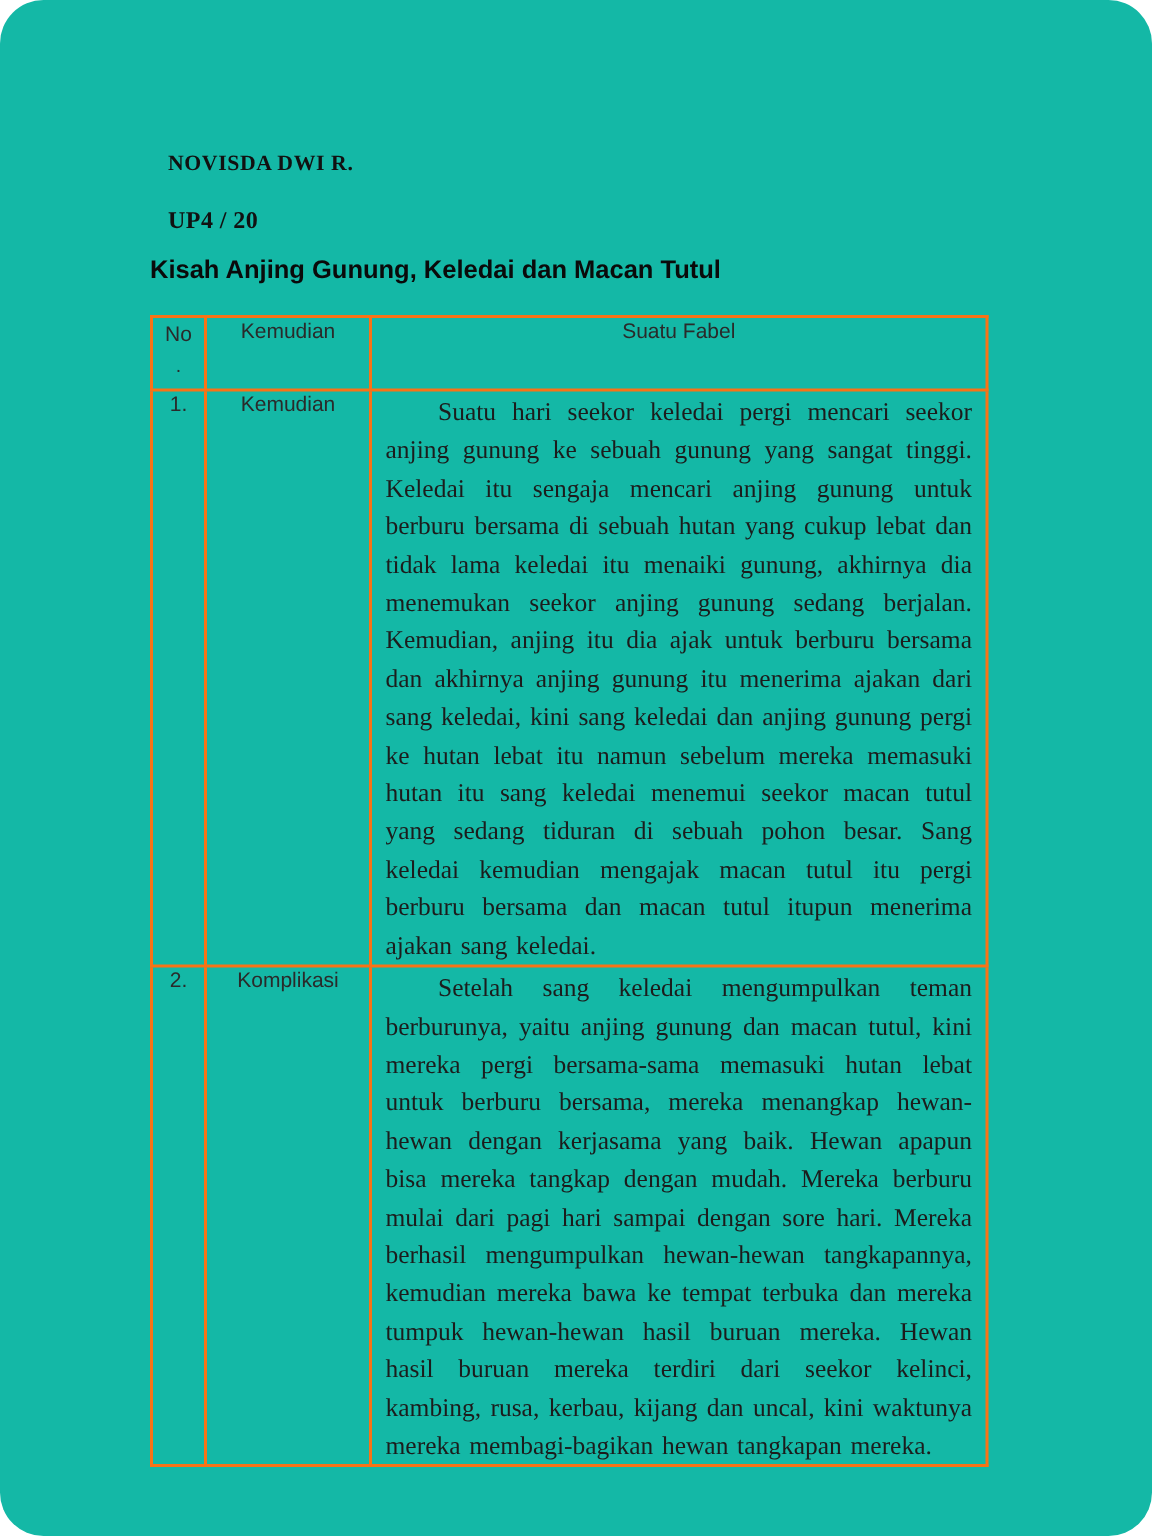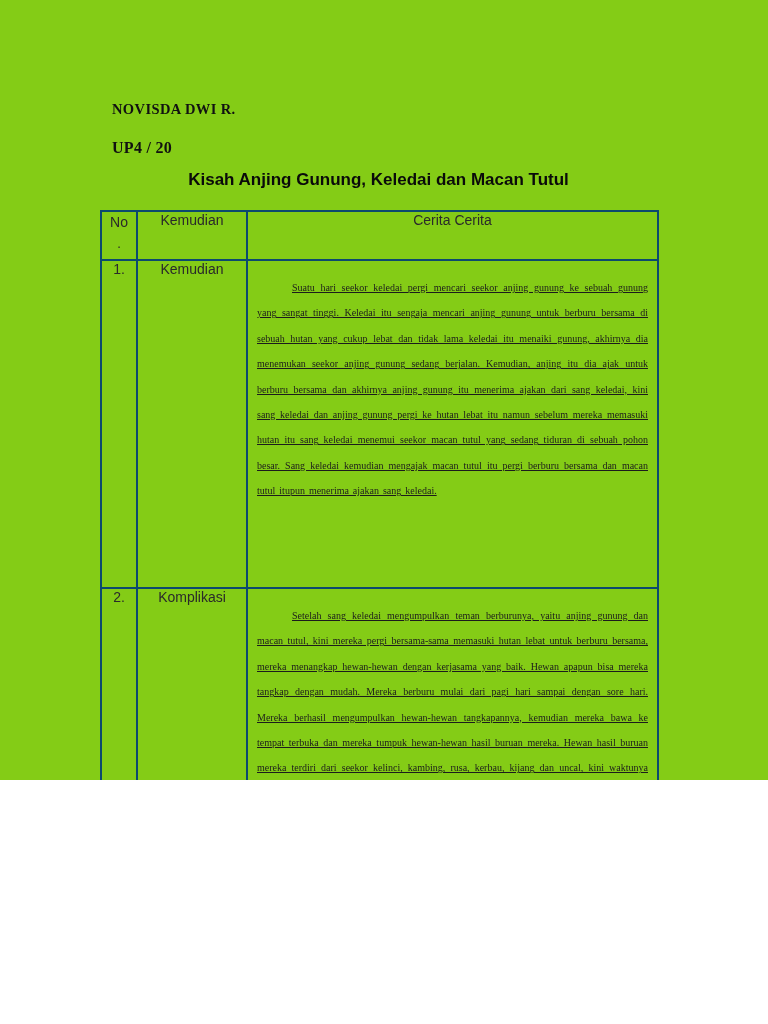--- a/index.html
+++ b/index.html
@@ -3,25 +3,26 @@
 <meta charset="utf-8">
 <style>
   html, body {
     margin: 0;
     padding: 0;
     background: #ffffff;
   }
   .page {
     position: relative;
     width: 768px;
-    height: 780px;
-    background: #84cc16;
+    height: 1024px;
+    background: #14b8a6;
     overflow: hidden;
     font-family: "Liberation Serif", serif;
     color: #1c1c1c;
+    border-radius: 29px;
   }
   .author-line {
     position: absolute;
     left: 112px;
     top: 101px;
     font-family: "Liberation Serif", serif;
     font-weight: bold;
     font-size: 14.5px;
     letter-spacing: 0.4px;
     color: #111111;
@@ -34,36 +35,36 @@
     font-weight: bold;
     font-size: 16px;
     letter-spacing: 0.3px;
     color: #111111;
   }
   .doc-title {
     position: absolute;
     left: 100px;
     top: 170px;
     width: 557px;
-    text-align: center;
+    text-align: left;
     font-family: "Liberation Sans", sans-serif;
     font-weight: bold;
     font-size: 17px;
     color: #0a0a0a;
   }
   table.fable-table {
     position: absolute;
     left: 100px;
     top: 210px;
     width: 557px;
     border-collapse: collapse;
     table-layout: fixed;
   }
   .fable-table td {
-    border: 2px solid #0c4a6e;
+    border: 2px solid #f97316;
     vertical-align: top;
     padding: 0;
     overflow: hidden;
   }
   .col-no      { width: 36px; }
   .col-struct  { width: 110px; }
   .col-cerita  { width: 411px; }
   .hdr-cell {
     font-family: "Liberation Sans", sans-serif;
     font-size: 14px;
@@ -78,29 +79,28 @@
     font-family: "Liberation Sans", sans-serif;
     font-size: 14px;
     color: #2a2a2a;
     text-align: center;
     padding-top: 5px;
   }
   .row-1 td { height: 326px; }
   .row-2 td { height: 301px; }
   .story {
     font-family: "Liberation Serif", serif;
-    font-size: 10px;
+    font-size: 17px;
     line-height: 25.4px;
     color: #1c1c1c;
     text-align: justify;
     text-indent: 35px;
-    padding: 14px 9px 0 9px;
+    padding: 1px 9px 0 9px;
     margin: 0;
     word-spacing: 1.5px;
-    text-decoration: underline;
   }
 </style>
 </head>
 <body>
 
 <div class="page">
 
   <div class="author-line">NOVISDA DWI R.</div>
 
   <div class="code-line">UP4 / 20</div>
@@ -113,21 +113,21 @@
       <col class="col-struct">
       <col class="col-cerita">
     </colgroup>
     <tbody>
       <tr class="header-row">
         <td class="hdr-cell">
           <span class="hdr-no-line1">No</span>
           <span class="hdr-no-line2">.</span>
         </td>
         <td class="hdr-cell">Kemudian</td>
-        <td class="hdr-cell">Cerita Cerita</td>
+        <td class="hdr-cell">Suatu Fabel</td>
       </tr>
 
       <tr class="row-1">
         <td class="label-cell">1.</td>
         <td class="label-cell">Kemudian</td>
         <td>
           <p class="story">Suatu hari seekor keledai pergi mencari seekor anjing gunung ke sebuah gunung yang sangat tinggi. Keledai itu sengaja mencari anjing gunung untuk berburu bersama di sebuah hutan yang cukup lebat dan tidak lama keledai itu menaiki gunung, akhirnya dia menemukan seekor anjing gunung sedang berjalan. Kemudian, anjing itu dia ajak untuk berburu bersama dan akhirnya anjing gunung itu menerima ajakan dari sang keledai, kini sang keledai dan anjing gunung pergi ke hutan lebat itu namun sebelum mereka memasuki hutan itu sang keledai menemui seekor macan tutul yang sedang tiduran di sebuah pohon besar. Sang keledai kemudian mengajak macan tutul itu pergi berburu bersama dan macan tutul itupun menerima ajakan sang keledai.</p>
         </td>
       </tr>
 

